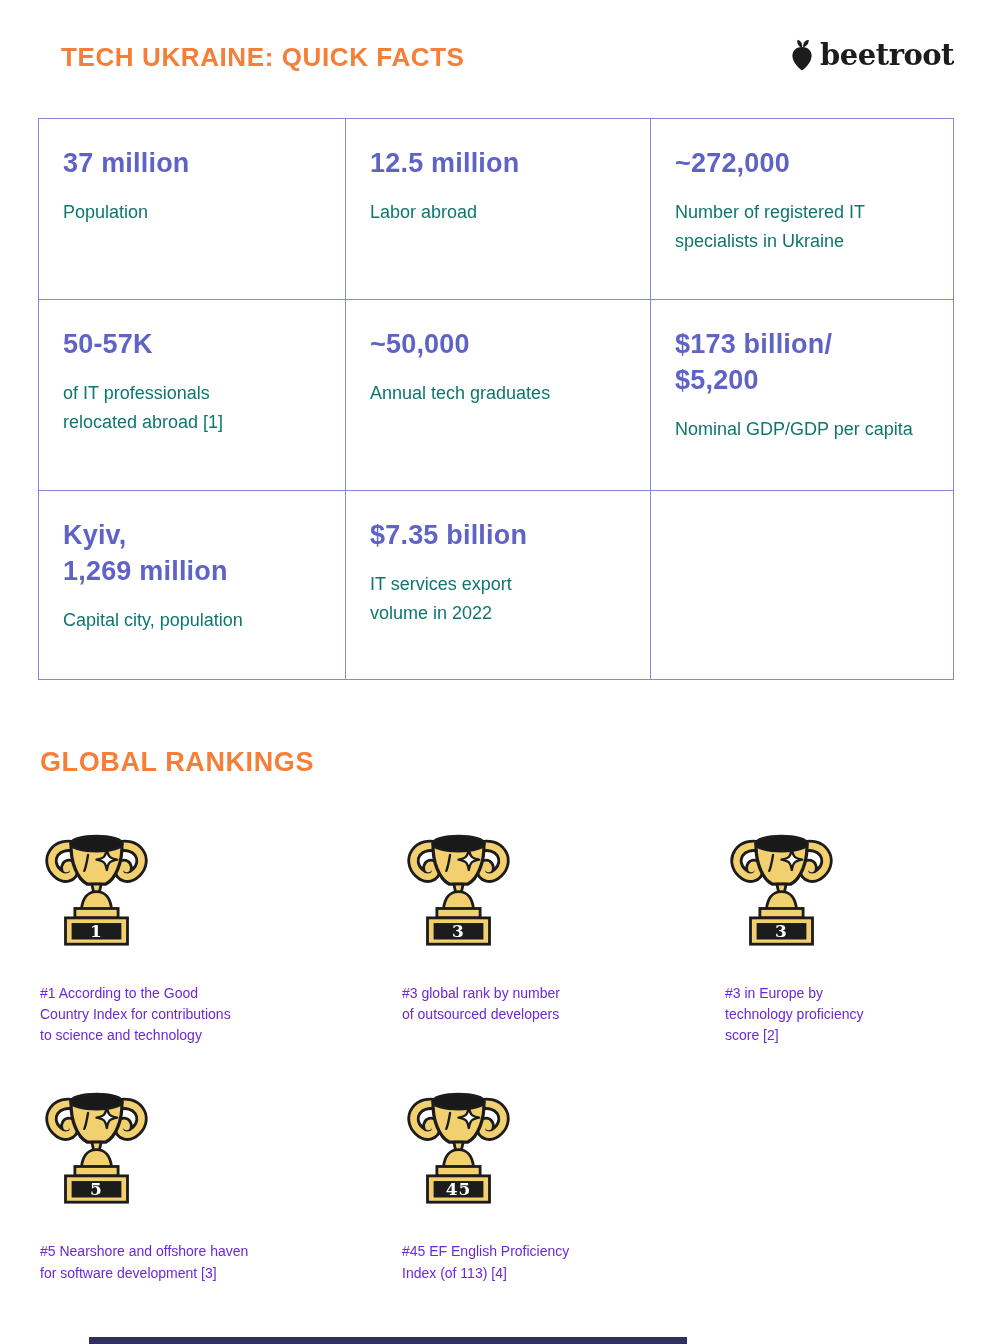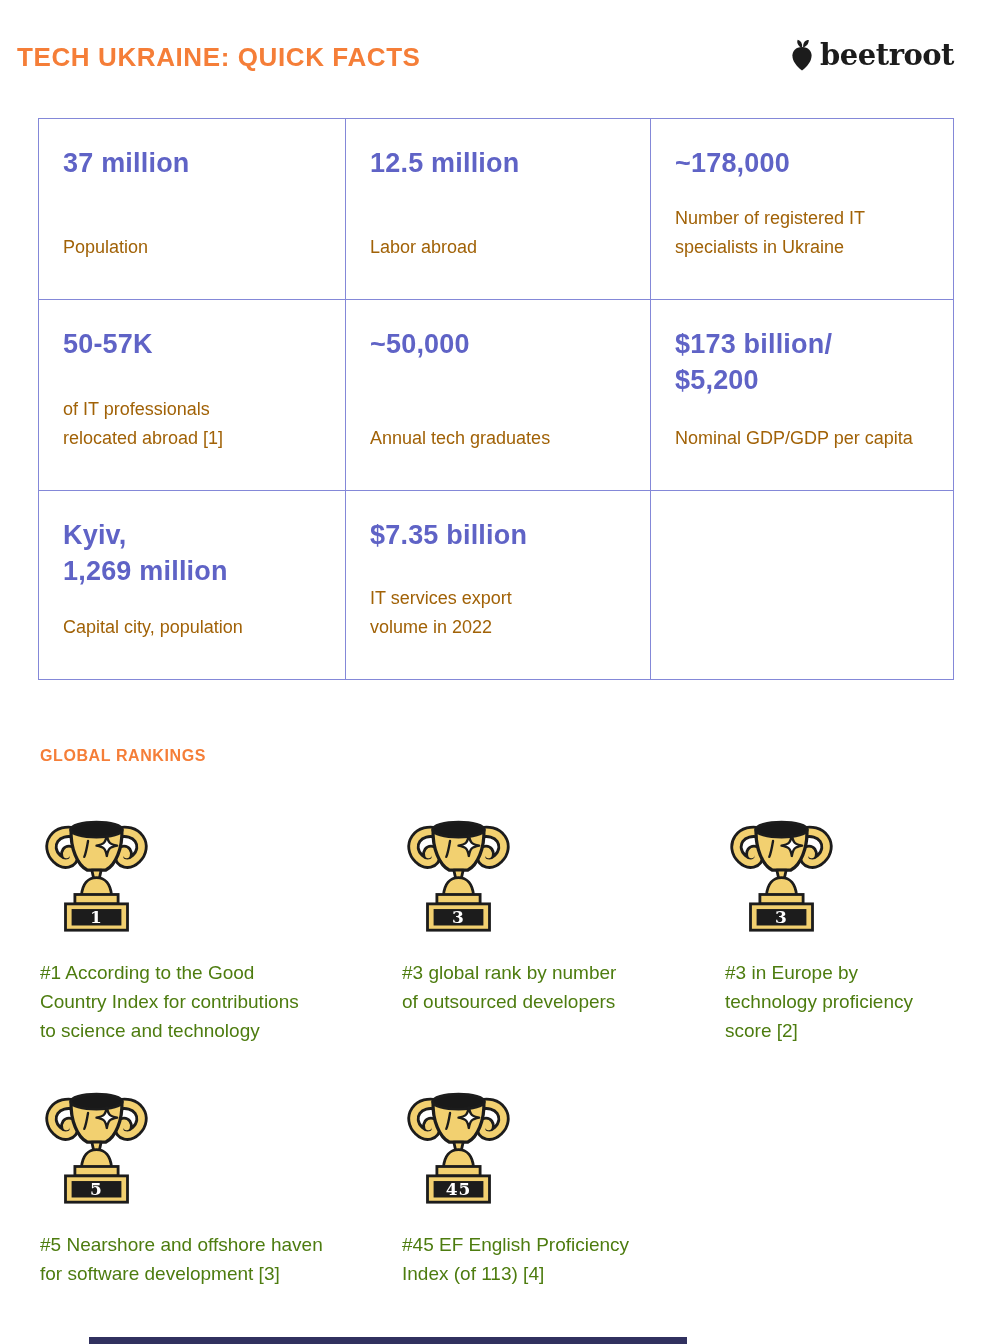--- a/index.html
+++ b/index.html
@@ -4,21 +4,21 @@
 <style>
   * { margin: 0; padding: 0; box-sizing: border-box; }
   html, body { width: 992px; height: 1344px; background: #ffffff; overflow: hidden; }
   body { font-family: "Liberation Sans", sans-serif; position: relative; }
 
   .page { position: relative; width: 992px; height: 1344px; background: #fff; }
 
   
   .header {
     display: flex; justify-content: space-between; align-items: flex-start;
-    padding: 42px 38px 0 17px;
+    padding: 42px 38px 0 61px;
   }
   .page-title {
     color: #F57E38; font-size: 26px; font-weight: 600; letter-spacing: 0.6px;
     line-height: 1.2;
   }
   .logo { display: flex; align-items: center; gap: 5px; margin-top: -4px; justify-content: flex-end; }
   .logo-text {
     font-family: "DejaVu Serif", serif; font-weight: 700; color: #1c1c1c;
     font-size: 29px; letter-spacing: -0.5px;
   }
@@ -28,53 +28,53 @@
   .facts {
     margin: 45px 0 0 38px; width: 916px;
     border: 1.5px solid #8488D8;
     display: grid;
     grid-template-columns: 307px 305px 302px;
     grid-template-rows: 181px 191px 188px;
   }
   .cell {
     border-right: 1.5px solid #8488D8; border-bottom: 1.5px solid #8488D8;
     padding: 27px 20px 38px 24px;
-    display: flex; flex-direction: column; justify-content: space-between;
+    display: flex; flex-direction: column; justify-content: flex-start; gap: 16px;
   }
   .cell:nth-child(3n) { border-right: none; }
   .cell:nth-child(n+7) { border-bottom: none; }
   .cell-value {
     color: #5F63C6; font-size: 27px; font-weight: 700; line-height: 1.33;
     white-space: pre-line; letter-spacing: 0.2px;
   }
   .cell-label {
-    color: #a16207; font-size: 18px; line-height: 1.58; white-space: pre-line;
+    color: #0f766e; font-size: 18px; line-height: 1.58; white-space: pre-line;
   }
 
   
   .rankings-title {
     margin: 66px 0 0 40px;
-    color: #F57E38; font-size: 16px; font-weight: 600; letter-spacing: 0.6px;
+    color: #F57E38; font-size: 27px; font-weight: 600; letter-spacing: 0.6px;
     line-height: 1.2;
   }
   .rankings {
     margin: 44px 0 0 40px;
     display: grid;
     grid-template-columns: 362px 323px 1fr;
     row-gap: 35px;
   }
   .rank-item { display: block; }
   .trophy-wrap { position: relative; width: 113px; height: 124px; }
   .trophy-num {
     position: absolute; top: 98px; left: 0; width: 113px; text-align: center;
     font-family: "DejaVu Serif", serif; font-weight: 700; font-size: 17px;
     color: #ffffff; letter-spacing: 1px;
   }
   .rank-caption {
-    margin-top: 26px; color: #4d7c0f; font-size: 19px; line-height: 1.52;
+    margin-top: 36px; color: #6d28d9; font-size: 14px; line-height: 1.52;
     white-space: pre-line;
   }
 
   .footer-bar {
     position: absolute; bottom: 0; left: 89px; width: 598px; height: 7px;
     background: #31315F;
   }
 
   .svg-defs { position: absolute; width: 0; height: 0; overflow: hidden; }
 </style>
@@ -130,21 +130,21 @@
   <div class="facts">
     <div class="cell">
       <div class="cell-value">37 million</div>
       <div class="cell-label">Population</div>
     </div>
     <div class="cell">
       <div class="cell-value">12.5 million</div>
       <div class="cell-label">Labor abroad</div>
     </div>
     <div class="cell">
-      <div class="cell-value">~178,000</div>
+      <div class="cell-value">~272,000</div>
       <div class="cell-label">Number of registered IT
 specialists in Ukraine</div>
     </div>
     <div class="cell">
       <div class="cell-value">50-57K</div>
       <div class="cell-label">of IT professionals
 relocated abroad [1]</div>
     </div>
     <div class="cell">
       <div class="cell-value">~50,000</div>

